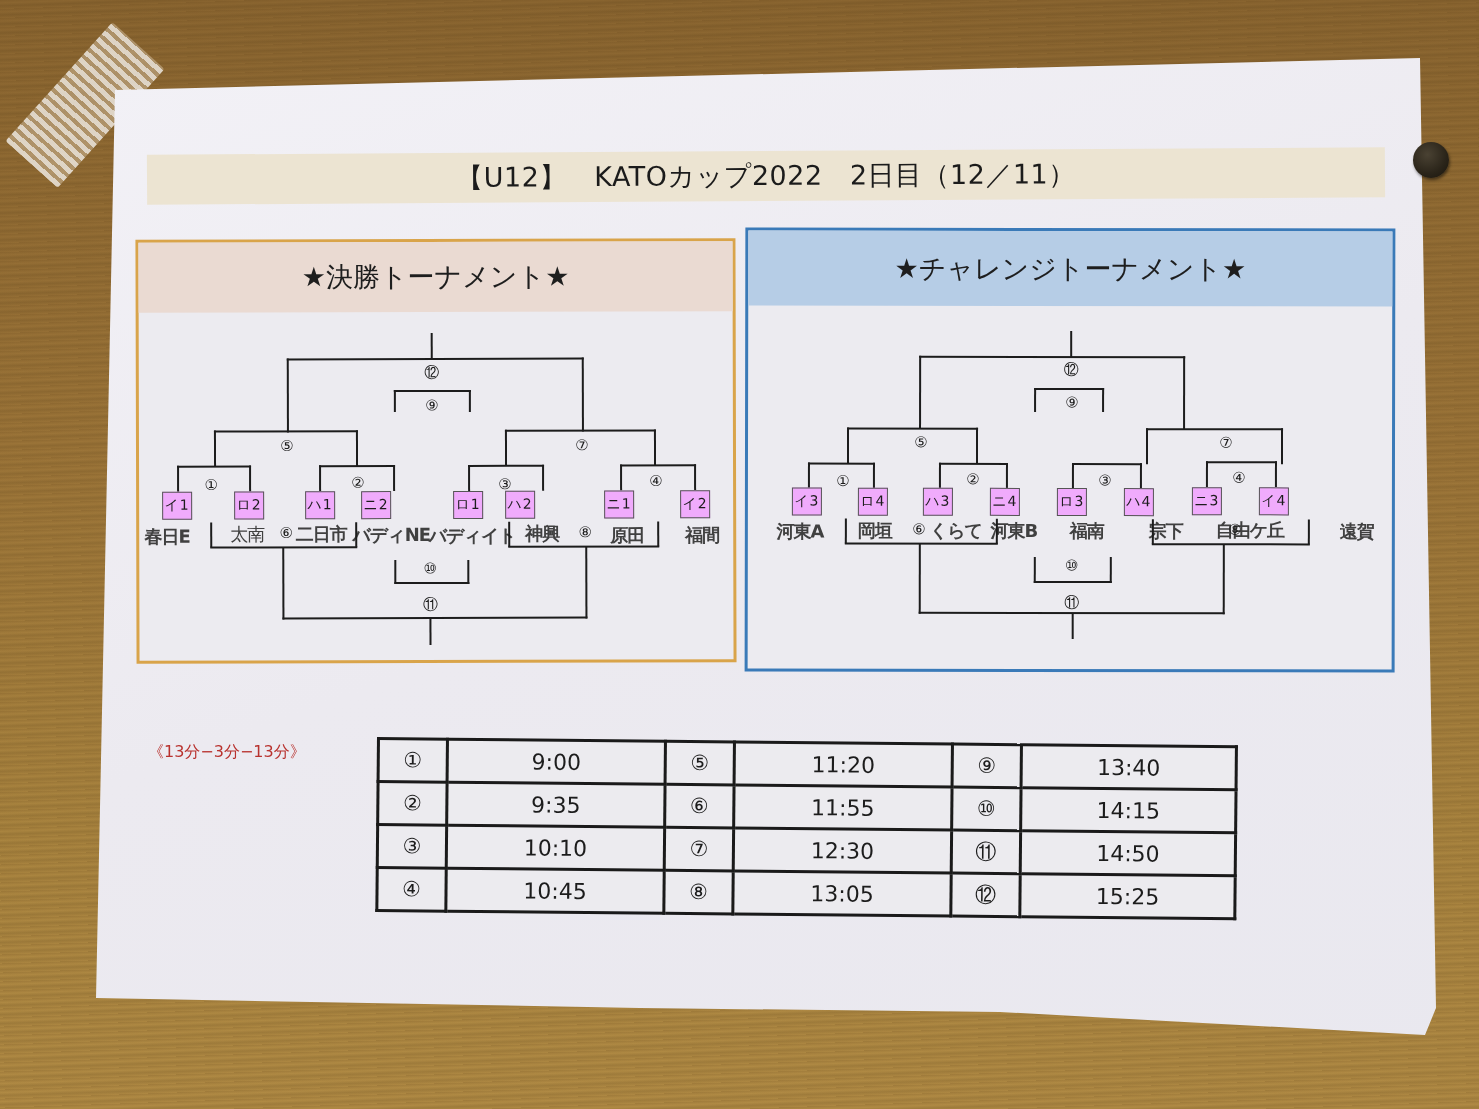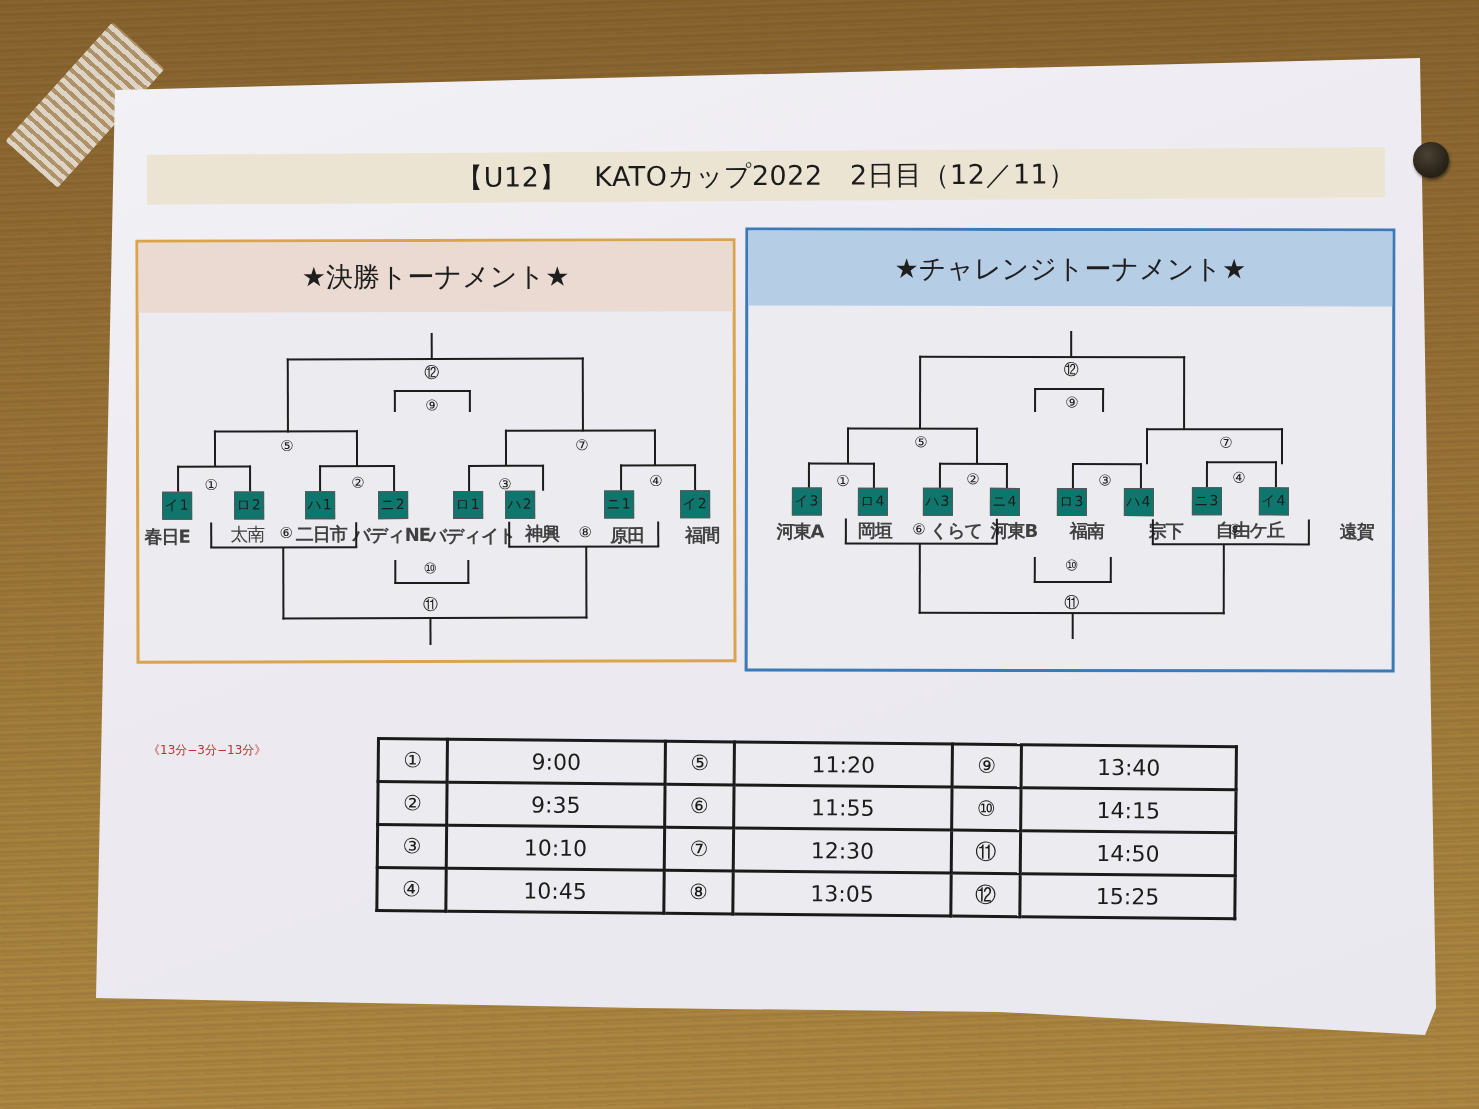--- a/index.html
+++ b/index.html
@@ -50,33 +50,33 @@
   .bracket { position: absolute; left: 0; top: 0; width: 100%; height: 100%; }
   .ln { position: absolute; background: #1c1c1c; }
   .h { height: 2px; }
   .v { width: 2px; }
   .circ {
     position: absolute; font-size: 15px; color: #1c1c1c; transform: translate(-50%, -50%);
     line-height: 1;
   }
   .seed {
     position: absolute; width: 30px; height: 28px; box-sizing: border-box;
-    border: 1.5px solid #555; background: #0f766e;
+    border: 1.5px solid #555; background: #f0abfc;
     display: flex; align-items: center; justify-content: center;
     font-size: 14px; color: #1c1c1c; letter-spacing: 1px;
   }
   .team {
     position: absolute; font-size: 18px; font-weight: bold; color: #404040;
     transform: translateX(-50%); white-space: nowrap; letter-spacing: -1px;
     font-family: "DejaVu Sans", sans-serif;
   }
   .team.thin { font-weight: normal; font-family: Liberation Serif, serif; }
 
   .format-label {
-    position: absolute; left: 148px; top: 742px; font-size: 12px; color: #b8322e; white-space: nowrap;
+    position: absolute; left: 148px; top: 742px; font-size: 16px; color: #b8322e; white-space: nowrap;
   }
   .schedule {
     position: absolute; left: 377px; top: 737px; border-collapse: collapse;
     transform: rotate(0.55deg); transform-origin: left top;
   }
   .schedule td {
     border: 3px solid #1a1a1a; height: 40px; text-align: center; font-size: 22px; color: #1c1c1c; padding: 0;
     background: #ecebef;
   }
   .schedule td.num { width: 66px; font-size: 21px; }
@@ -139,21 +139,21 @@
     <div class="circ" style="left:366px;top:243px">③</div>
 
     <div class="ln h" style="left:481px;top:223px;width:76px"></div>
     <div class="ln v" style="left:481px;top:223px;height:26px"></div>
     <div class="ln v" style="left:555px;top:223px;height:26px"></div>
     <div class="circ" style="left:517px;top:240px">④</div>
 
     <div class="seed" style="left:23px;top:249px">イ1</div>
     <div class="seed" style="left:95px;top:249px">ロ2</div>
     <div class="seed" style="left:166px;top:249px">ハ1</div>
-    <div class="seed" style="left:239px;top:249px">ニ2</div>
+    <div class="seed" style="left:222px;top:249px">ニ2</div>
     <div class="seed" style="left:314px;top:249px">ロ1</div>
     <div class="seed" style="left:366px;top:249px">ハ2</div>
     <div class="seed" style="left:465px;top:249px">ニ1</div>
     <div class="seed" style="left:541px;top:249px">イ2</div>
 
     <div class="team" style="left:28px;top:282px">春日E</div>
     <div class="team thin" style="left:108px;top:280px">太南</div>
     <div class="team" style="left:182px;top:280px">二日市</div>
     <div class="team" style="left:252px;top:281px">バディNE</div>
     <div class="team" style="left:333px;top:282px">バディイト</div>

